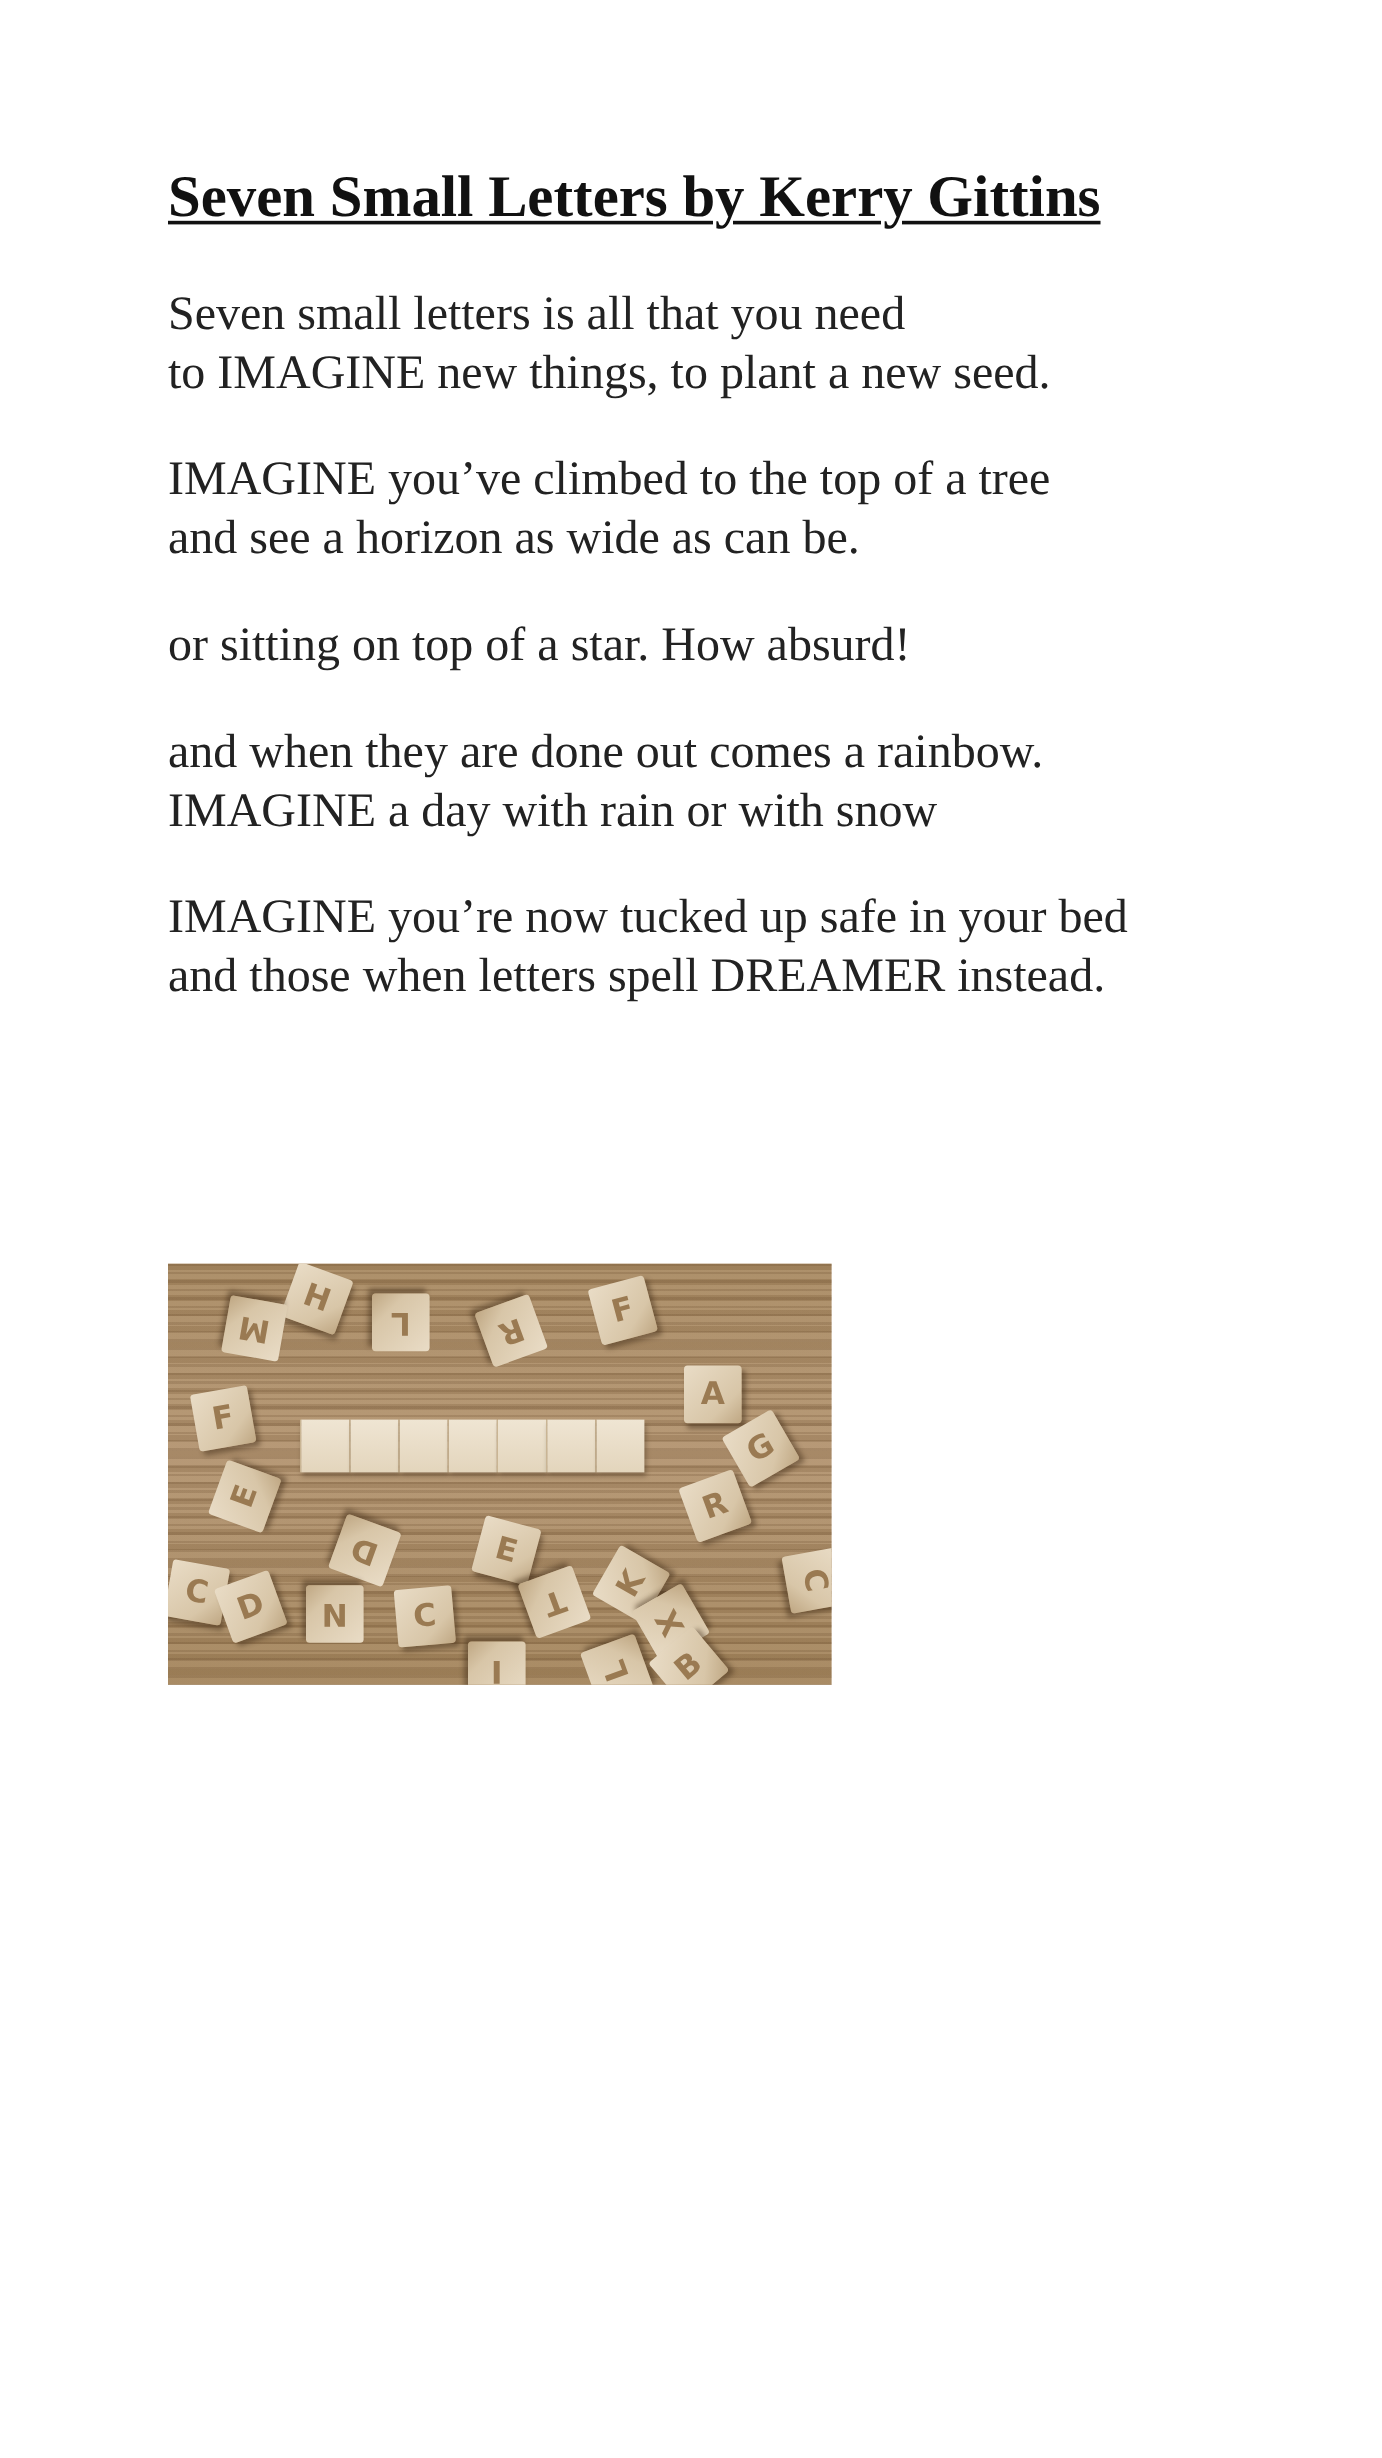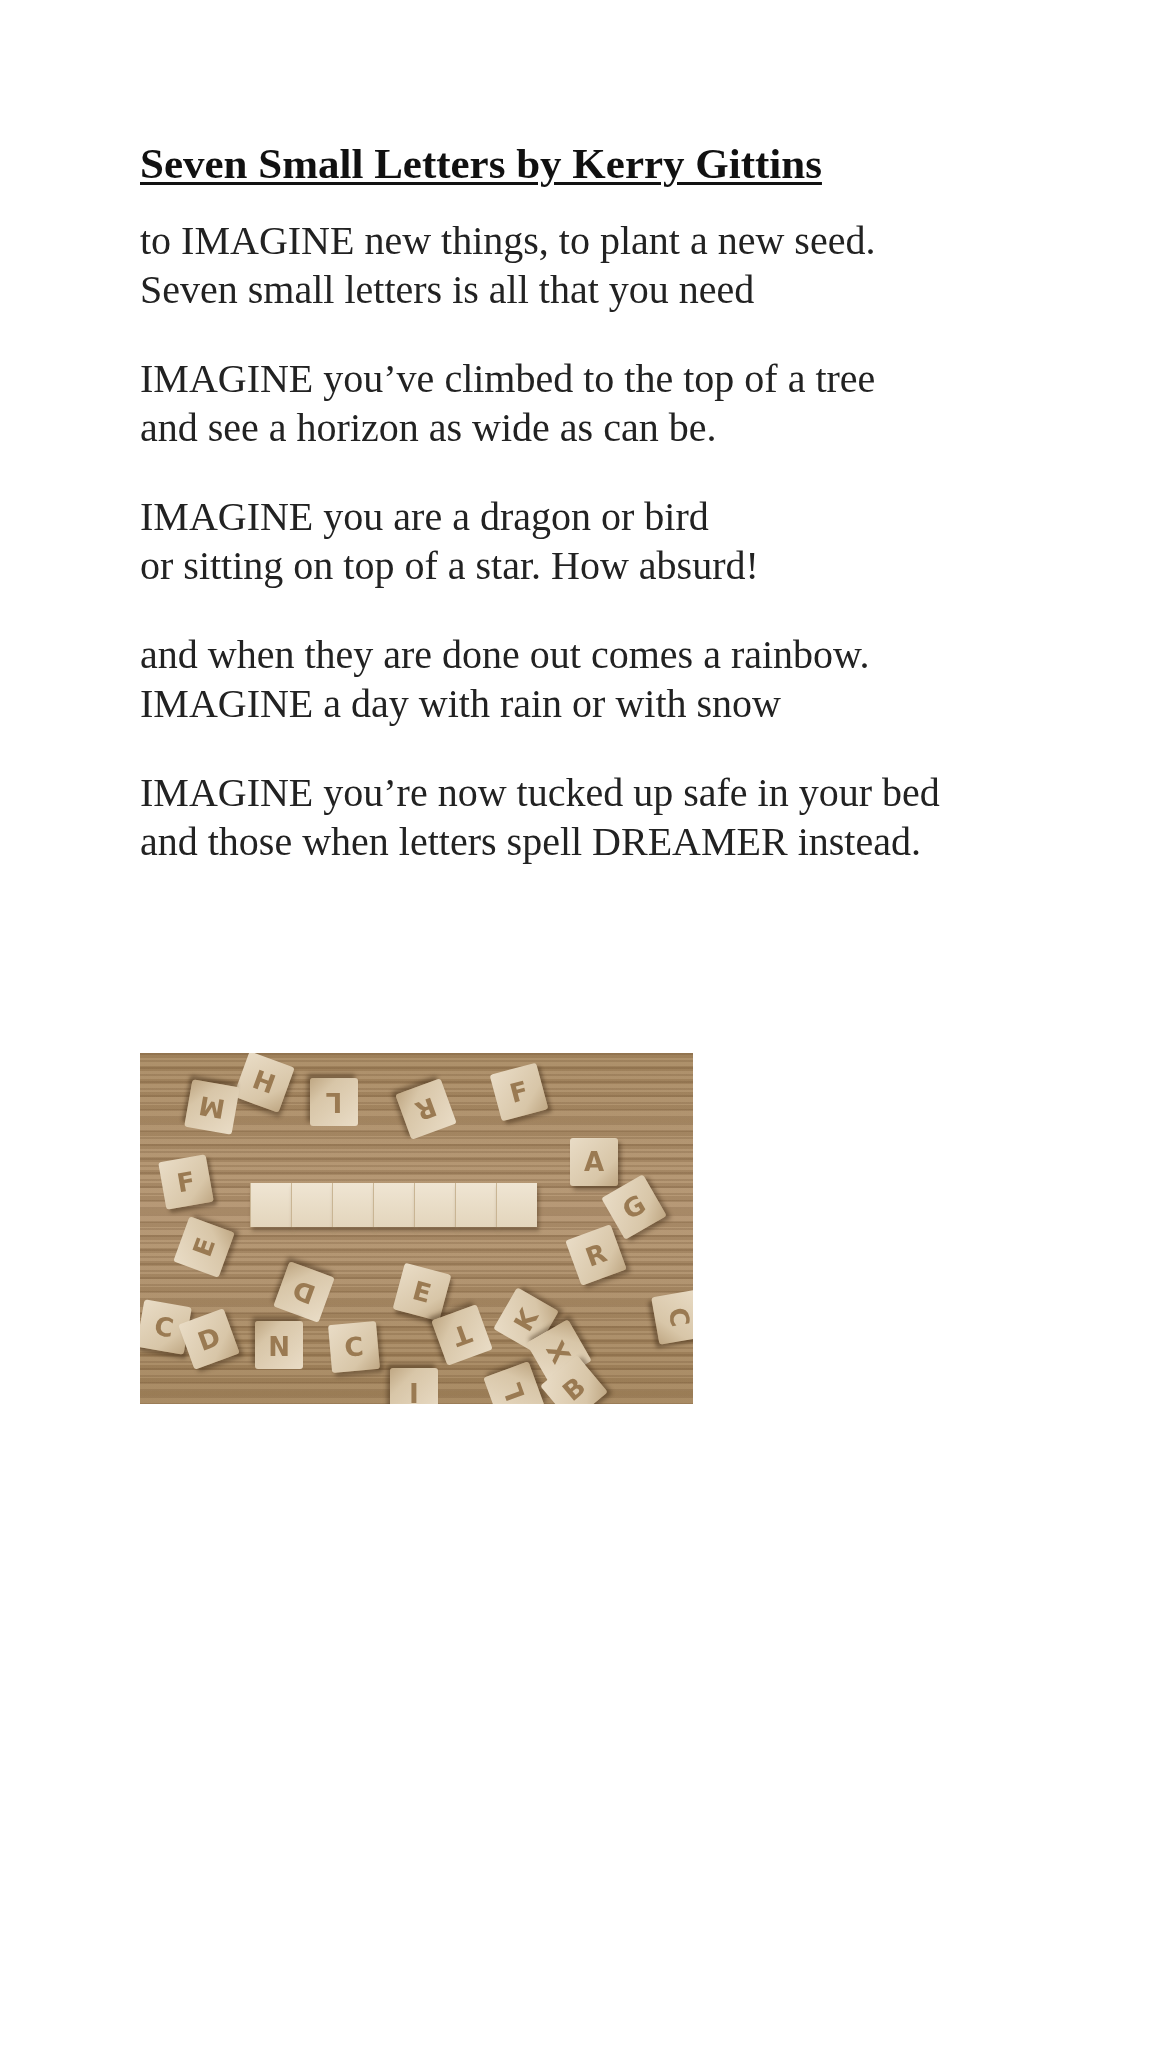--- a/index.html
+++ b/index.html
@@ -3,24 +3,24 @@
 <meta charset="utf-8">
 <style>
   html, body { margin: 0; padding: 0; background: #ffffff; }
   body { width: 1152px; height: 2048px; position: relative; overflow: hidden; }
   .page {
     position: absolute; left: 140px; top: 140px; width: 900px;
     font-family: "Liberation Serif", "DejaVu Serif", serif;
     color: #222222;
   }
   .title {
-    font-weight: bold; font-size: 43px; line-height: 48px;
+    font-weight: bold; font-size: 49px; line-height: 48px;
     text-decoration: underline; text-decoration-thickness: 3px;
     text-underline-offset: 4px;
-    color: #111111; margin: 0 0 28px 0;
+    color: #111111; margin: 0 0 48px 0;
   }
   .stanza { margin: 0 0 40px 0; }
   .line { font-size: 40px; line-height: 49px; white-space: nowrap; display: block; }
   .photo {
     position: absolute; left: 140px; top: 1053px; width: 553px; height: 351px;
     overflow: hidden;
     background:
       repeating-linear-gradient(180deg, rgba(90,60,30,0.18) 0px, rgba(90,60,30,0.18) 2px, rgba(255,255,255,0) 2px, rgba(255,255,255,0) 7px),
       repeating-linear-gradient(180deg, rgba(60,40,20,0.10) 0px, rgba(60,40,20,0.10) 5px, rgba(255,255,255,0.05) 5px, rgba(255,255,255,0.05) 13px),
       linear-gradient(180deg, #a98a62 0%, #b39470 45%, #a4855c 100%);
@@ -41,29 +41,28 @@
     border-left: 1px solid #c9b594;
   }
 </style>
 </head>
 <body>
 
 <div class="page">
   <h1 class="title">Seven Small Letters by Kerry Gittins</h1>
 
   <div class="stanza">
+    <span class="line">Seven small letters is all that you need</span>
     <span class="line">to IMAGINE new things, to plant a new seed.</span>
-    <span class="line">Seven small letters is all that you need</span>
   </div>
   <div class="stanza">
     <span class="line">IMAGINE you’ve climbed to the top of a tree</span>
     <span class="line">and see a horizon as wide as can be.</span>
   </div>
   <div class="stanza">
-    <span class="line">IMAGINE you are a dragon or bird</span>
     <span class="line">or sitting on top of a star. How absurd!</span>
   </div>
   <div class="stanza">
     <span class="line">and when they are done out comes a rainbow.</span>
     <span class="line">IMAGINE a day with rain or with snow</span>
   </div>
   <div class="stanza">
   </div>
   <div class="stanza">
     <span class="line">IMAGINE you’re now tucked up safe in your bed</span>

